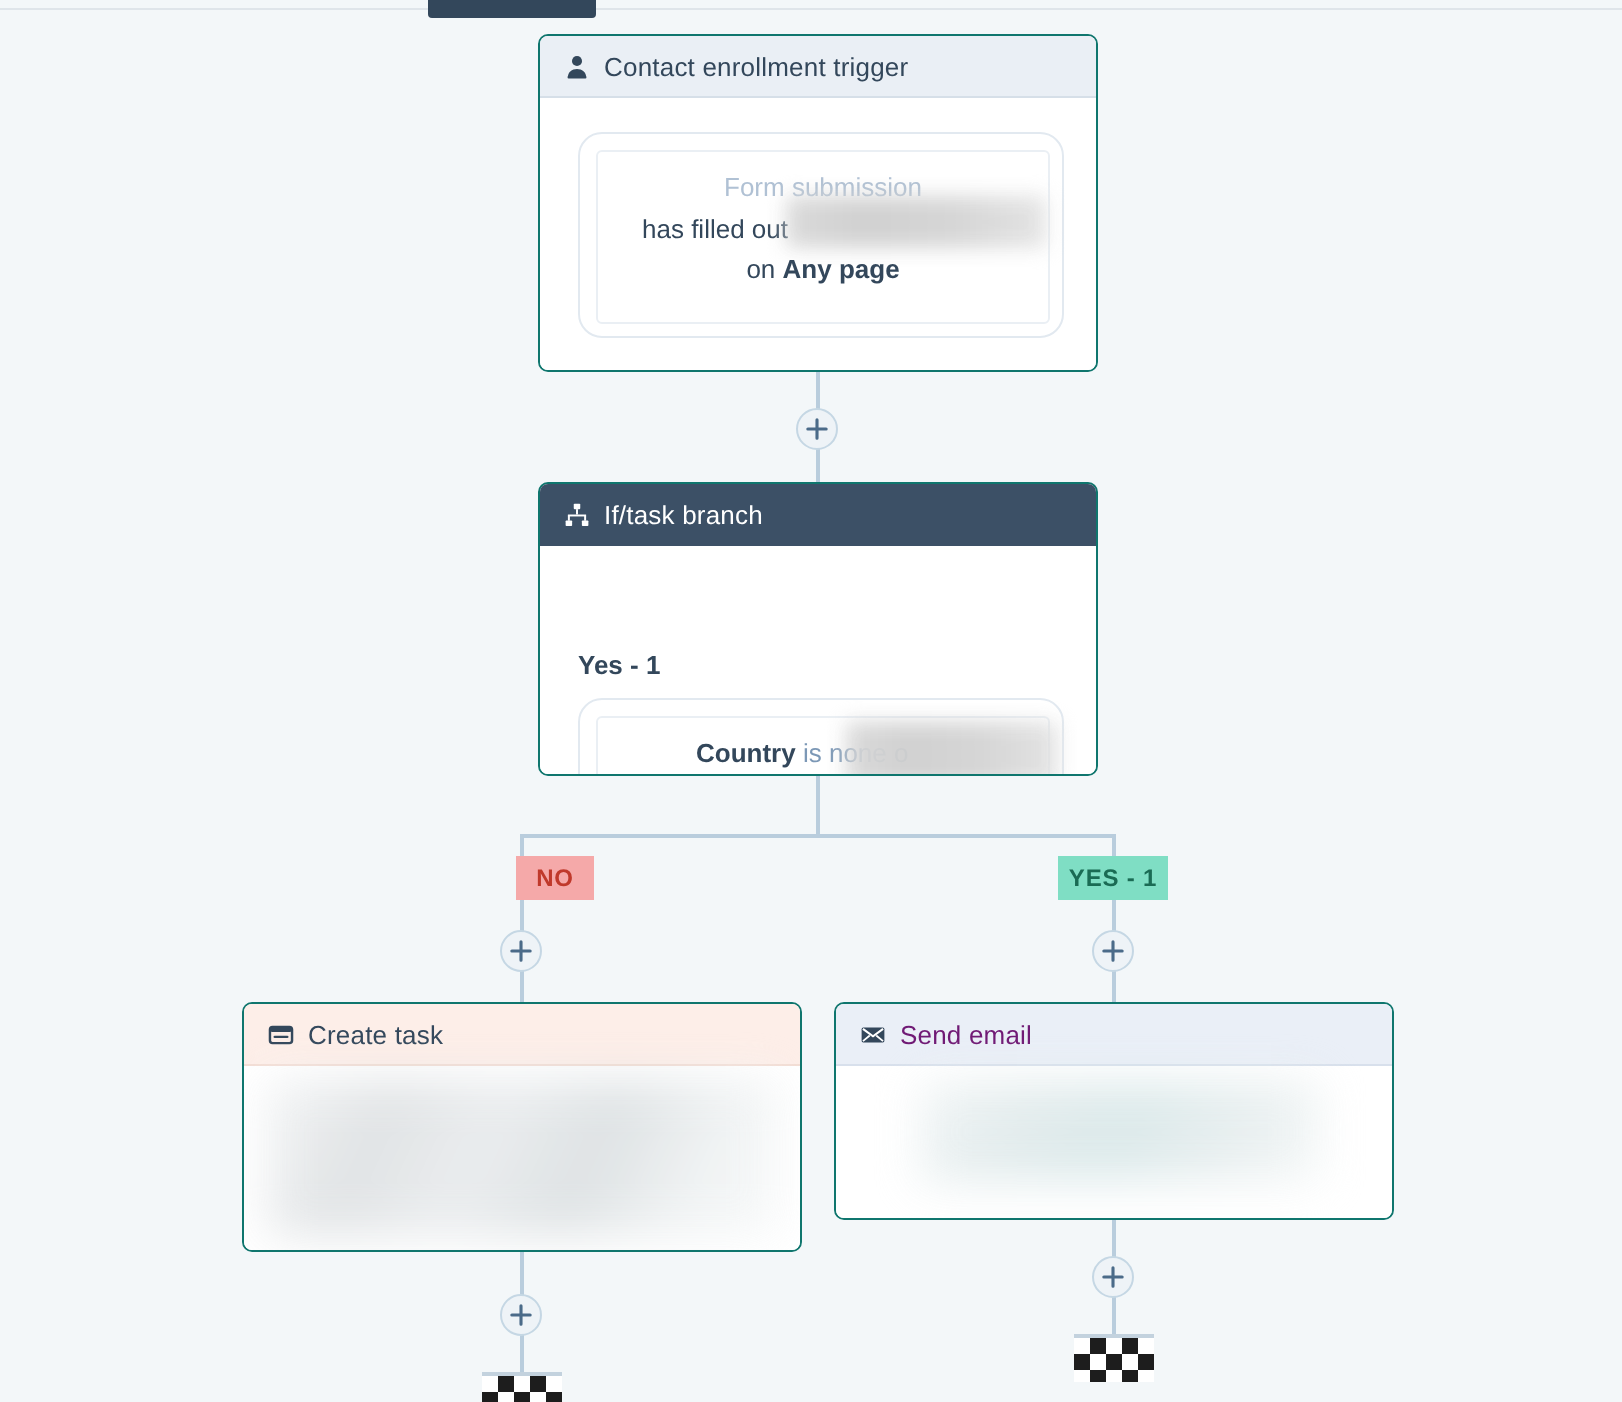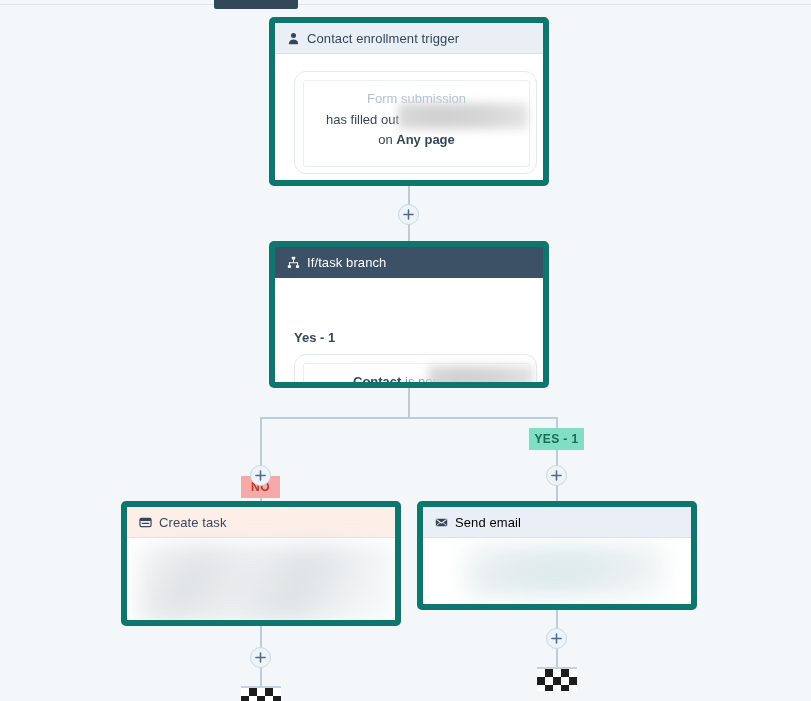--- a/index.html
+++ b/index.html
@@ -72,21 +72,21 @@
     justify-content: center;
     cursor: pointer;
     z-index: 4;
   }
   .plus-btn svg { display: block; }
 
   
   .wf-card {
     position: absolute;
     background: #ffffff;
-    border: 6px solid #0f766e;
+    border: 1px solid #0f766e;
     border-radius: 5px;
     box-sizing: border-box;
     z-index: 3;
     overflow: hidden;
   }
   .wf-card-header {
     height: 31px;
     display: flex;
     align-items: center;
     padding: 0 11px;
@@ -104,21 +104,21 @@
     color: #ffffff;
     border-bottom: 1px solid #3c5066;
   }
   .hdr-peach {
     background: #fdeee8;
     color: #33475b;
     border-bottom: 1px solid #f3ddd4;
   }
   .hdr-lilac {
     background: #eaeff7;
-    color: #000000;
+    color: #701a75;
     border-bottom: 1px solid #d8e0ec;
   }
   .card-icon {
     width: 14px;
     height: 14px;
     margin-right: 7px;
     flex: 0 0 auto;
     display: flex;
     align-items: center;
     justify-content: center;
@@ -302,31 +302,31 @@
       </span>
       <span>If/task branch</span>
     </div>
     <div class="wf-card-body" style="height:115px;">
 
       <div class="branch-name" style="left:19px; top:52px;">Yes - 1</div>
 
       <div class="panel-outer" style="left:19px; top:76px; width:243px; height:52px;">
         <div class="panel-inner" style="left:8px; top:8px; width:227px; height:36px;">
           <div class="cond-text" style="left:49px; top:10px;">
-            <b>Contact</b>
+            <b>Country</b>
             <span>is none o</span>
           </div>
           <div class="redacted" style="left:124px; top:2px; width:106px; height:32px;"></div>
         </div>
       </div>
 
     </div>
   </div>
 
-  <div class="branch-label branch-no" style="left:241px; top:428px; width:39px;margin-top:48px;">
+  <div class="branch-label branch-no" style="left:258px; top:428px; width:39px;">
     <span>NO</span>
   </div>
 
   <div class="branch-label branch-yes" style="left:529px; top:428px; width:55px;">
     <span>YES - 1</span>
   </div>
 
   <div class="plus-btn" style="left:250px; top:465px;">
     <svg width="11" height="11" viewBox="0 0 12 12">
       <path d="M6 1v10M1 6h10" stroke="#4b6b89" stroke-width="1.7" stroke-linecap="round"></path>

